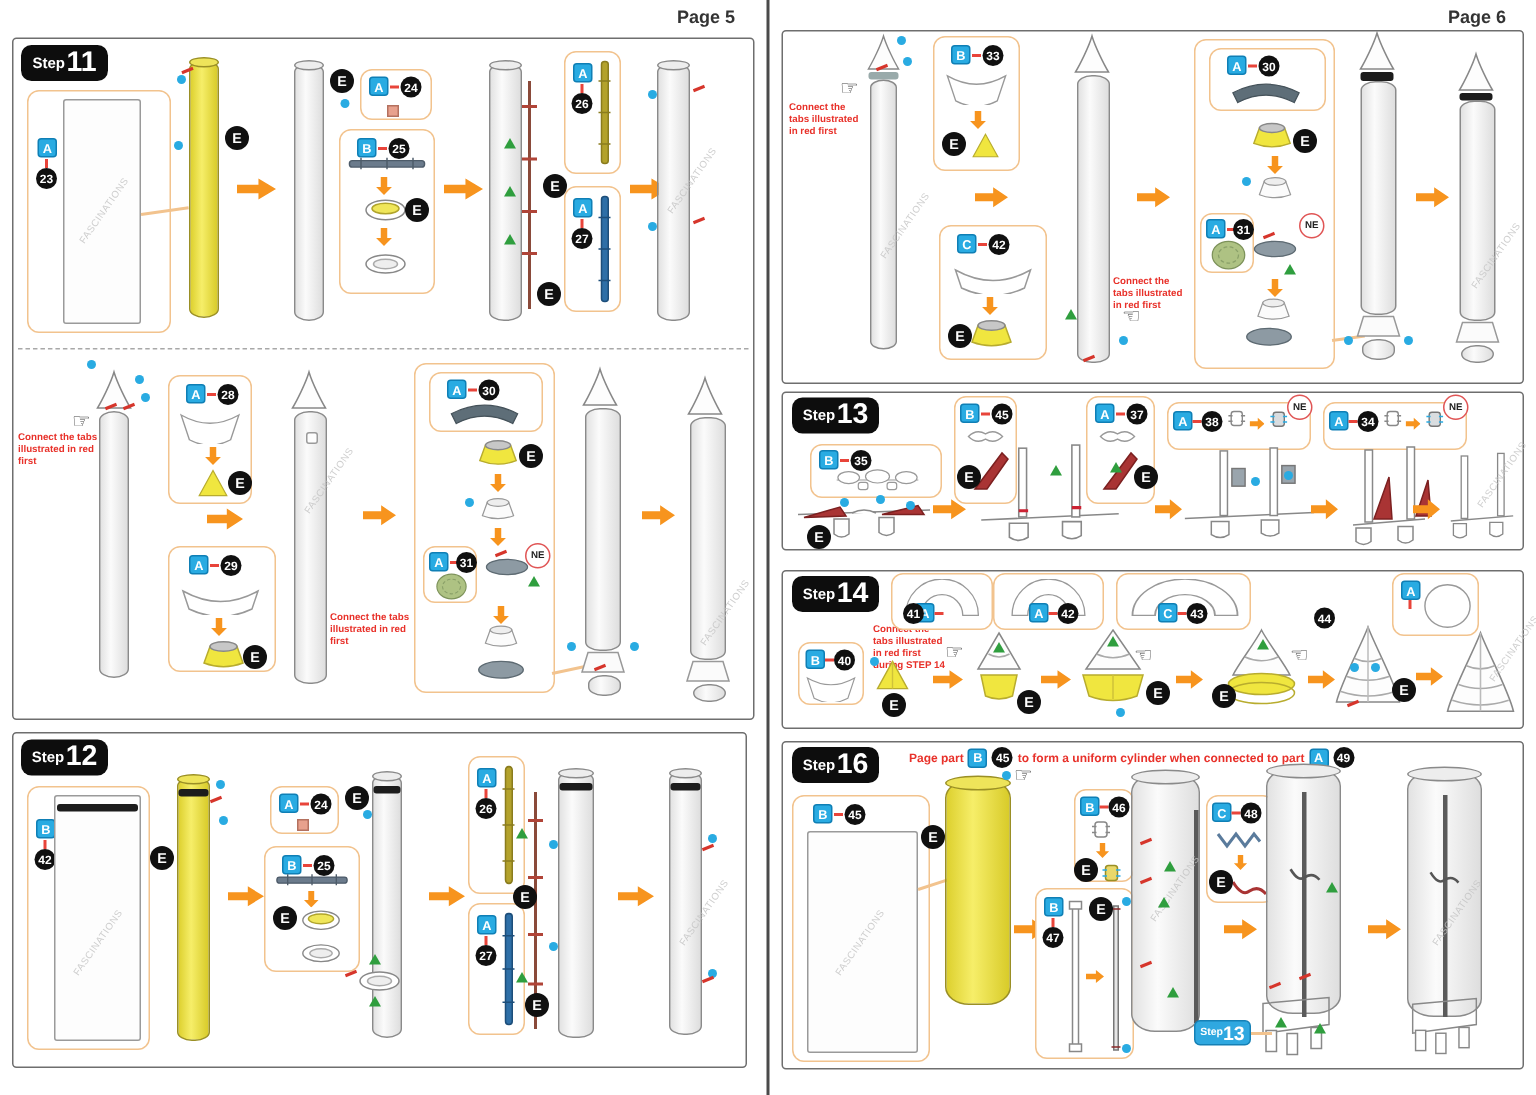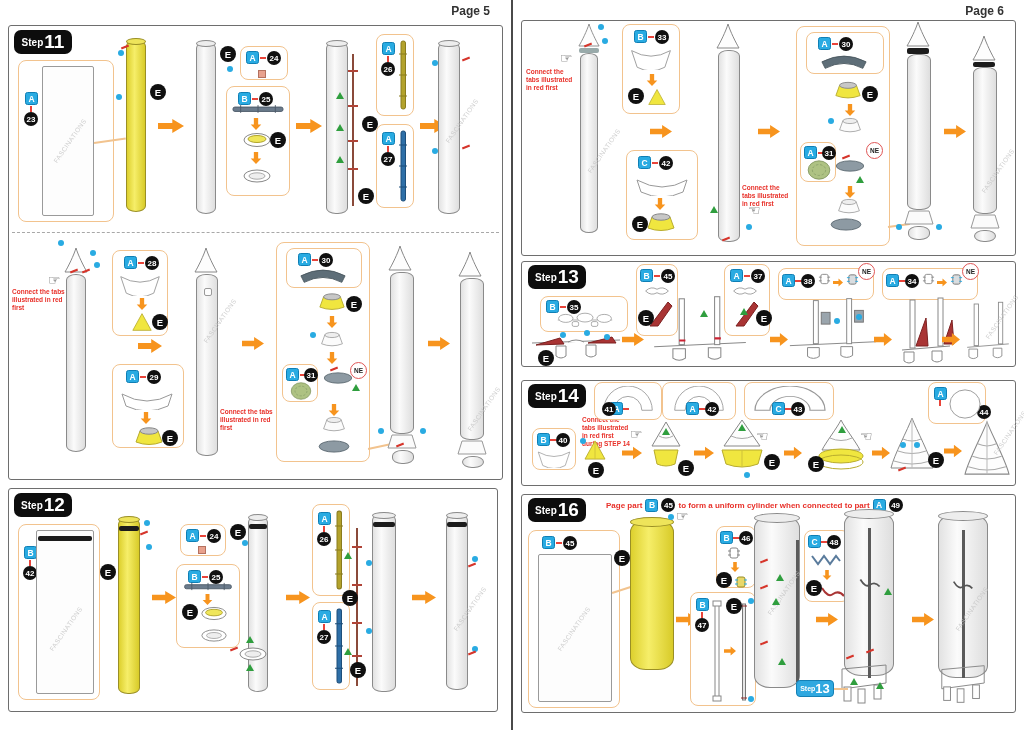--- a/index.html
+++ b/index.html
@@ -811,21 +811,21 @@
       <path d="M22 1L22 51" stroke="#bbb"></path>
     </svg>
   </div>
 <div class="dot" style="left:900px;top:442px"></div>
 <div class="dot" style="left:914px;top:442px"></div>
 <div class="be" style="left:928px;top:452px">E</div>
 <div class="rt" style="left:898px;top:468px"></div>
 <div class="co" style="left:928px;top:382px;width:58px;height:42px"></div>
 <div class="bl" style="left:934px;top:387px">A</div>
 <div class="dv" style="left:939px;top:400px"></div>
-<div class="bn" style="left:977px;top:405px">44</div>
+<div class="bn" style="left:876px;top:405px">44</div>
 <div class="svgbox" style="left:948px;top:388px;width:34px;height:32px">
     <svg viewBox="0 0 36 34">
       <ellipse cx="18" cy="17" rx="16" ry="15" fill="#fff" stroke="#999"></ellipse>
     </svg>
   </div>
 <div class="arr" style="left:944px;top:444px;width:18px;height:14px"></div>
 <div class="svgbox" style="left:964px;top:420px;width:46px;height:56px">
     <svg viewBox="0 0 44 52">
       <path d="M22 1C26 12 40 38 43 51L1 51C4 38 18 12 22 1Z" fill="#fdfdfd" stroke="#888"></path>
       <path d="M13 22q9 4 18 0M8 34q14 5 28 0M4 44q18 6 36 0" fill="none" stroke="#aaa"></path>

